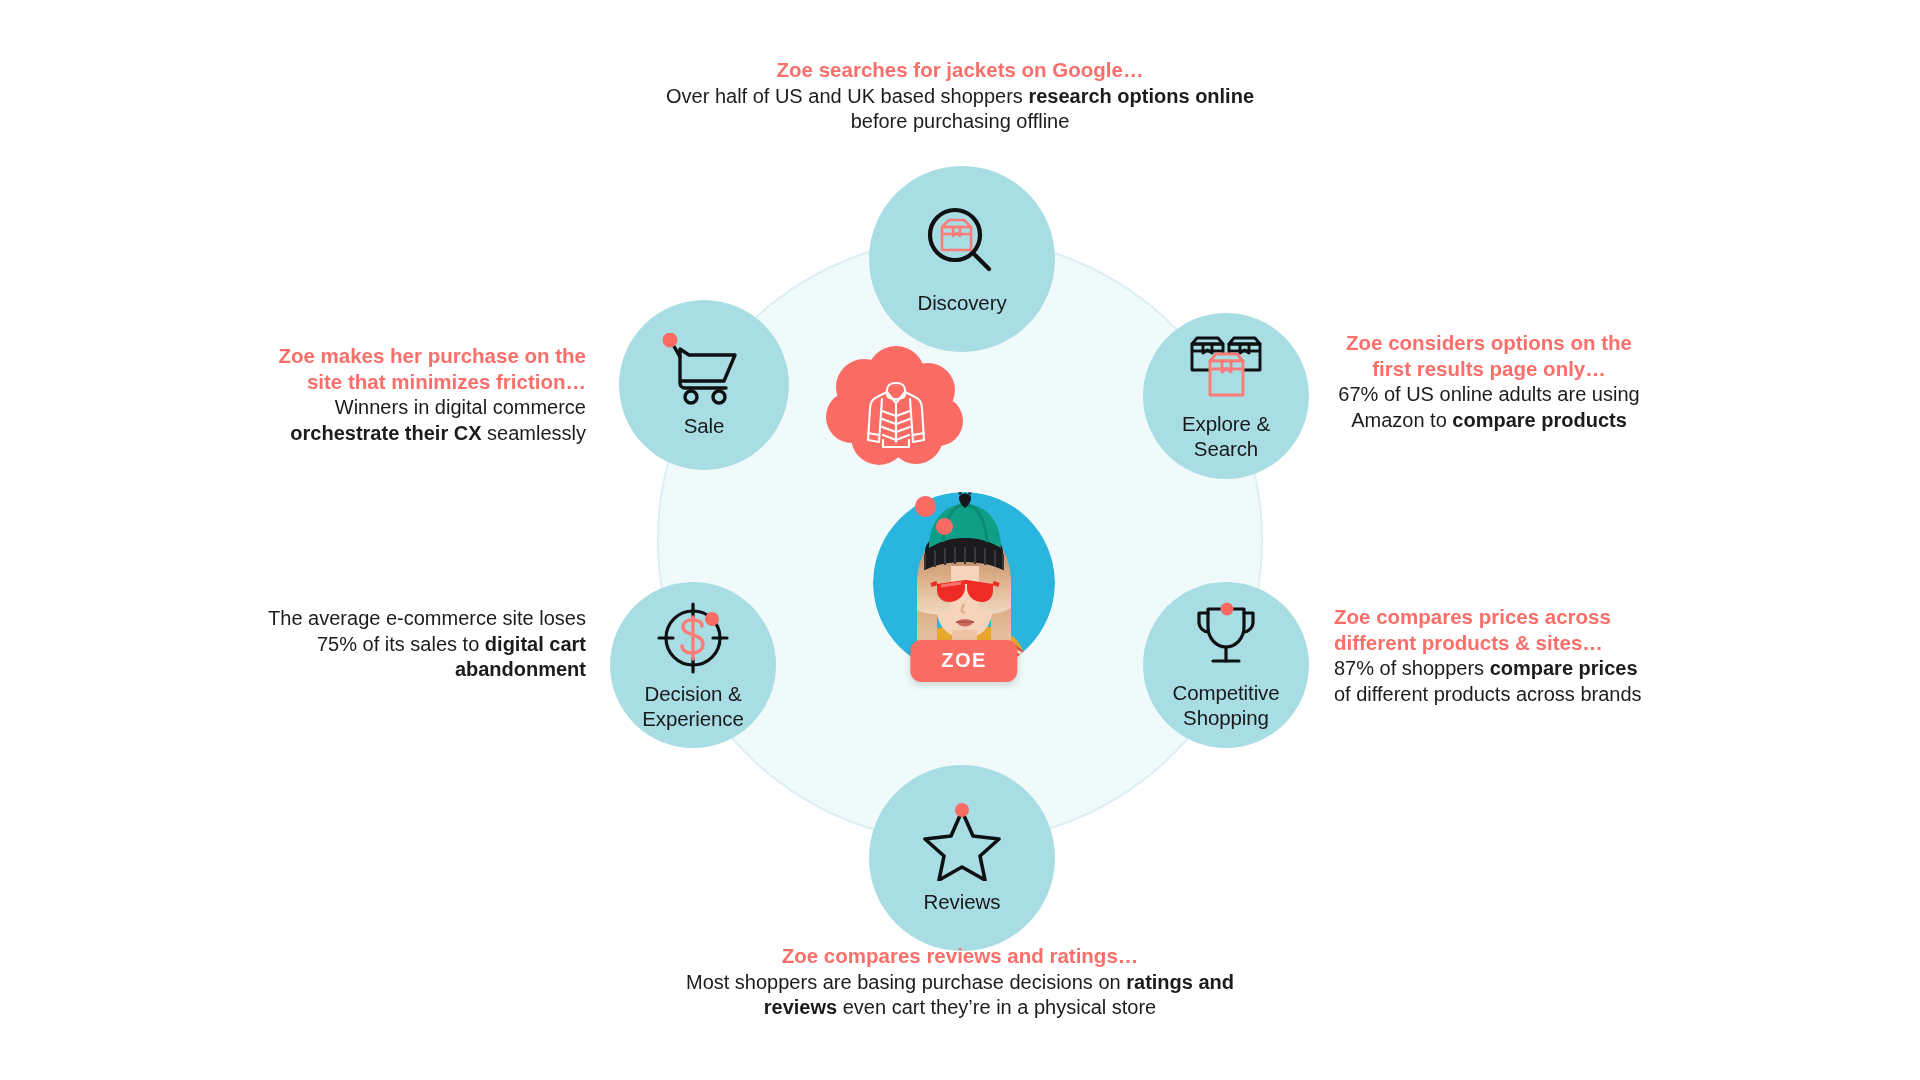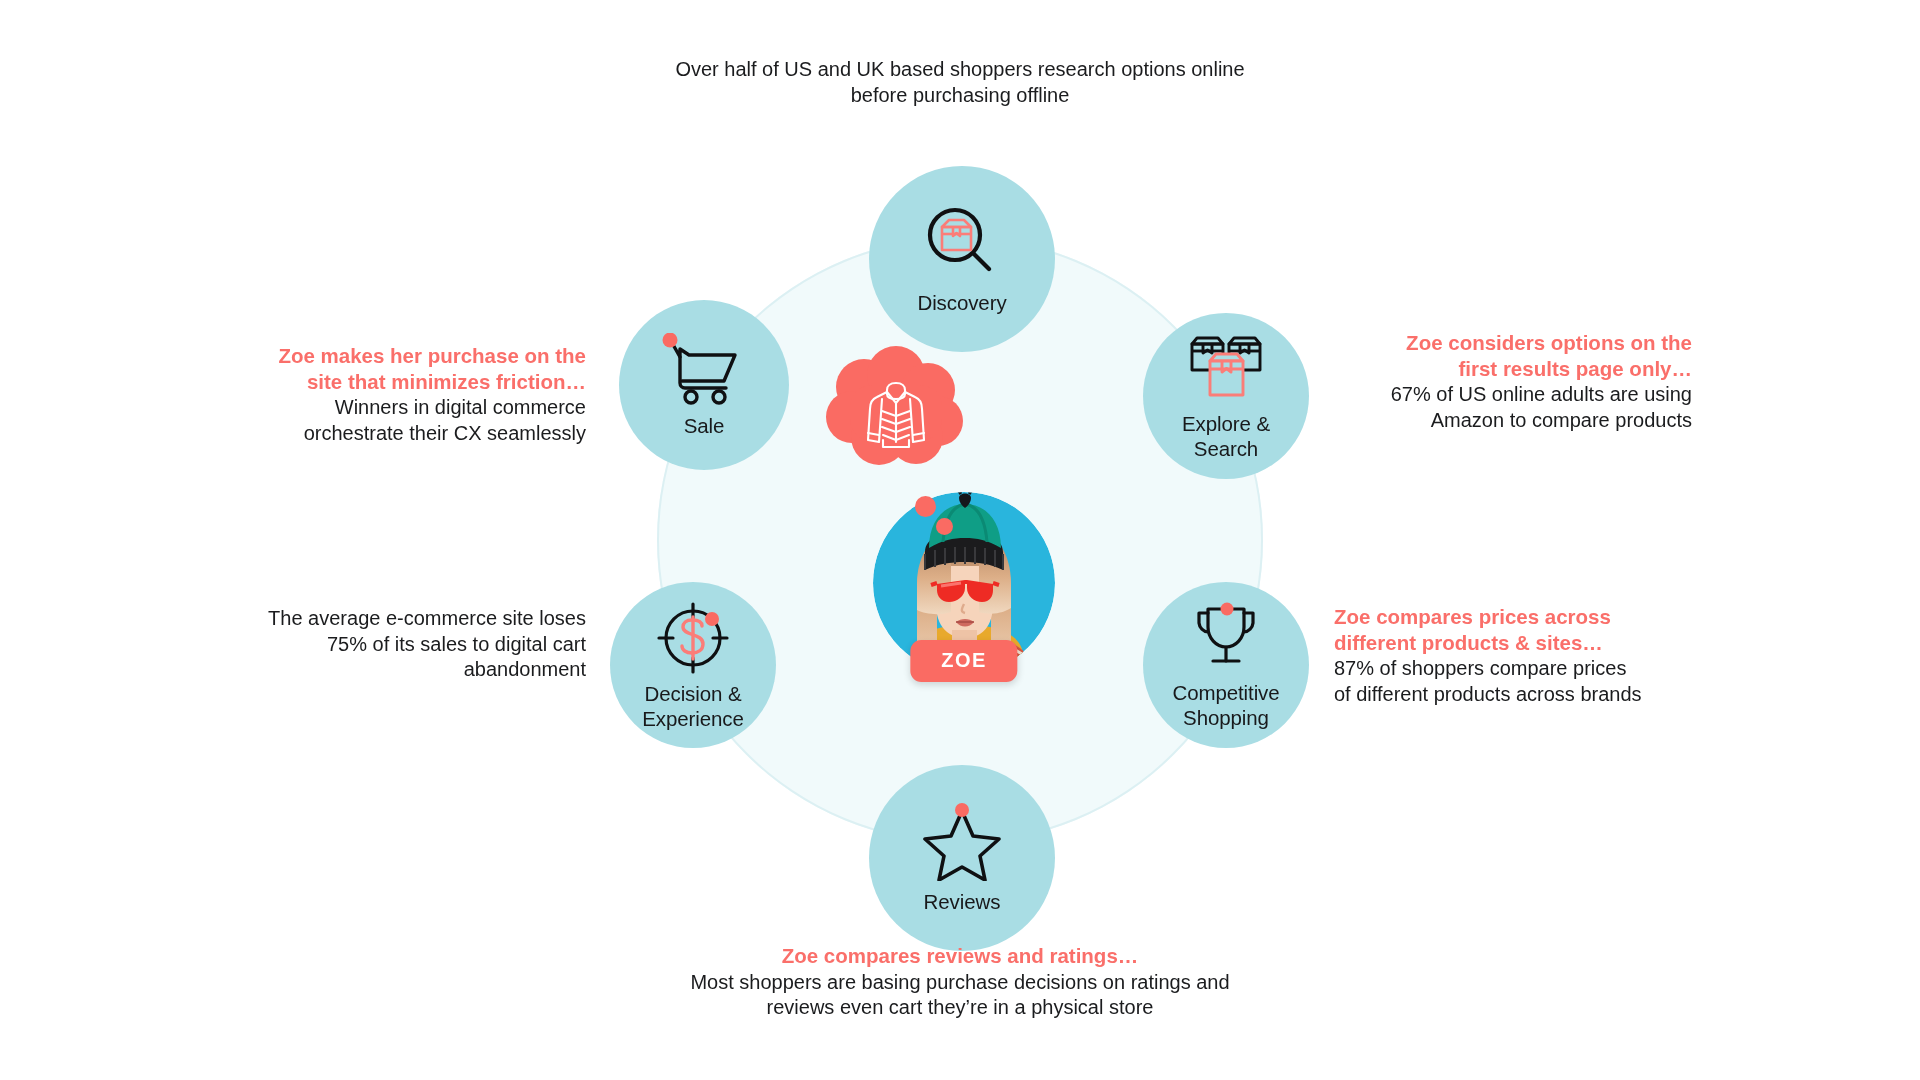--- a/index.html
+++ b/index.html
@@ -157,32 +157,31 @@
     font-size: 20.5px;
     line-height: 25.5px;
     margin: 0 0 1px 0;
   }
   .callout .c-body {
     color: #1b1c1e;
     font-size: 20px;
     line-height: 25.5px;
     margin: 0;
   }
-  .callout .c-body b { font-weight: normal; }
+  .callout .c-body b { font-weight: bold; }
 
   .callout-top {
     left: 660px; top: 57px;
     width: 600px;
     text-align: center;
   }
   .callout-explore {
     left: 1334px; top: 330px;
     width: 310px;
-    text-align: right;
-    margin-left: 48px;
+    text-align: center;
   }
   .callout-competitive {
     left: 1334px; top: 604px;
     width: 310px;
     text-align: left;
   }
   .callout-sale {
     left: 250px; top: 343px;
     width: 336px;
     text-align: right;
@@ -394,20 +393,21 @@
           <path d="M83 130 L101 130" stroke="#a84c45" stroke-width="1.6"></path>
         </g>
       </svg>
     </div>
     <span class="zoe-dot-a"></span>
     <span class="zoe-dot-b"></span>
     <span class="zoe-label">ZOE</span>
   </div>
 
   <div class="callout callout-top">
+    <p class="c-title">Zoe searches for jackets on Google…</p>
     <p class="c-body"><span>Over half of US and UK based shoppers </span><b>research options online</b><span> before purchasing offline</span></p>
   </div>
 
   <div class="callout callout-explore">
     <p class="c-title">Zoe considers options on the first results page only…</p>
     <p class="c-body"><span>67% of US online adults are using Amazon to </span><b>compare products</b><span></span></p>
   </div>
 
   <div class="callout callout-competitive">
     <p class="c-title">Zoe compares prices across different products &amp; sites…</p>

